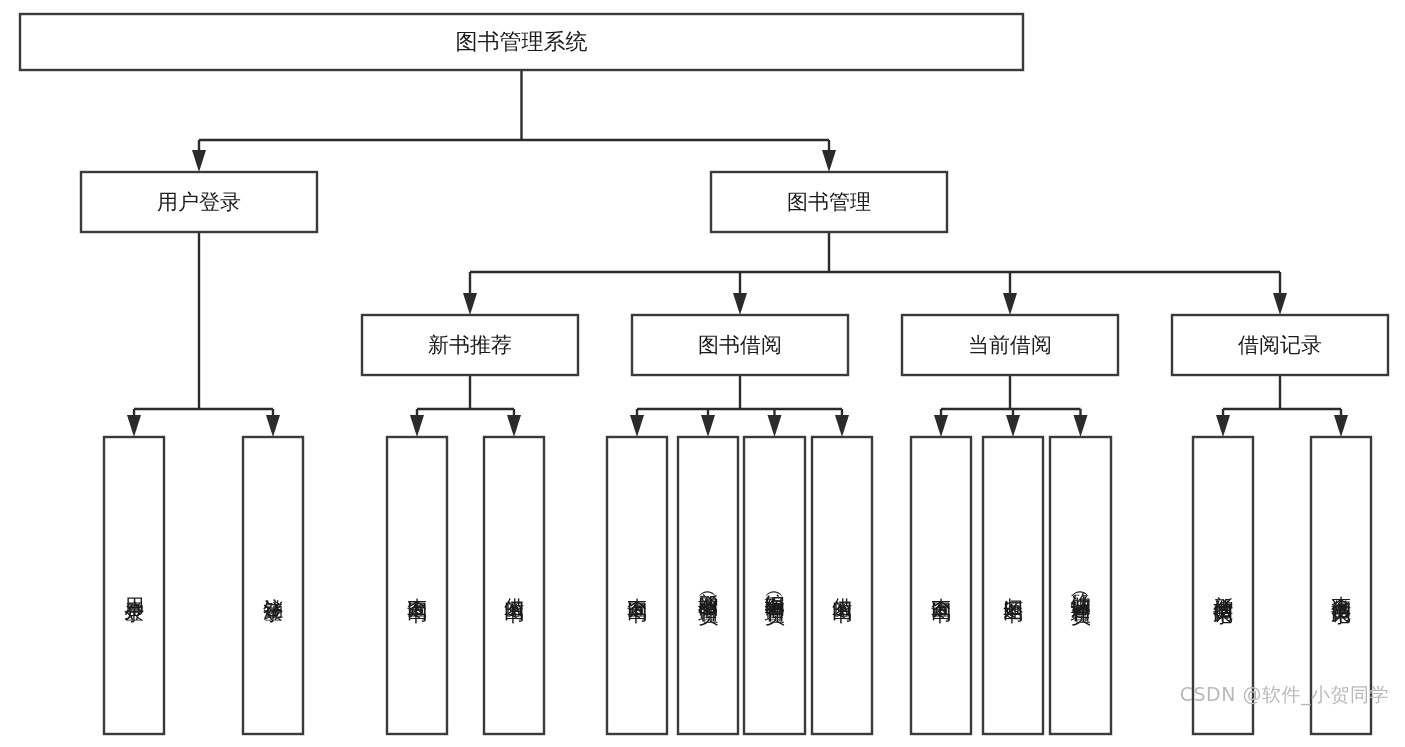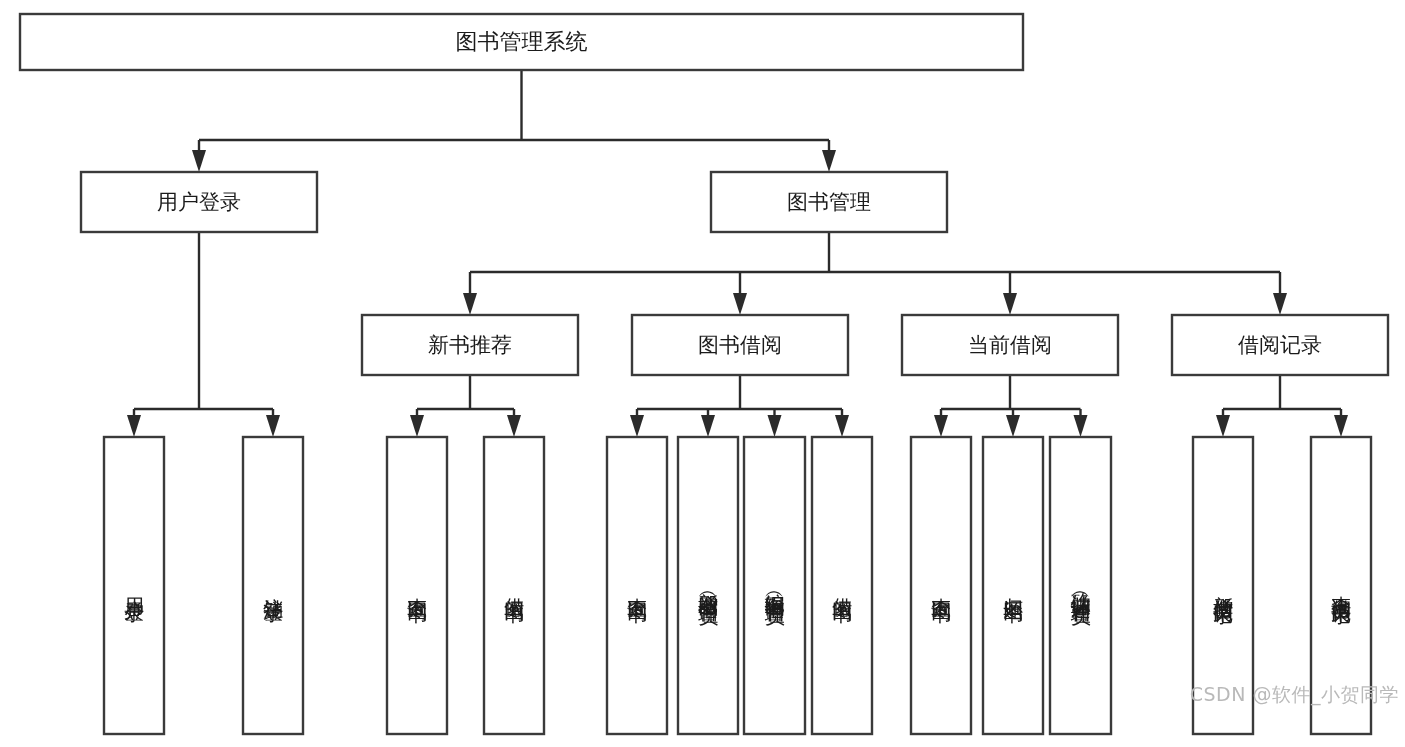--- a/index.html
+++ b/index.html
@@ -66,21 +66,21 @@
     text-orientation: upright;
     font-family: "DejaVu Sans", "Liberation Sans", sans-serif;
     font-size: 20px;
     line-height: 1.18;
     letter-spacing: 2px;
     color: #1b1b1b;
     white-space: nowrap;
   }
   .watermark {
     position: absolute;
-    right: 6px;
+    right: 16px;
     bottom: 4px;
     font-family: "DejaVu Sans", "Liberation Sans", sans-serif;
     font-size: 19px;
     color: #b9b9b9;
     letter-spacing: 0.5px;
     user-select: none;
     white-space: nowrap;
   }
 </style>
 </head>

